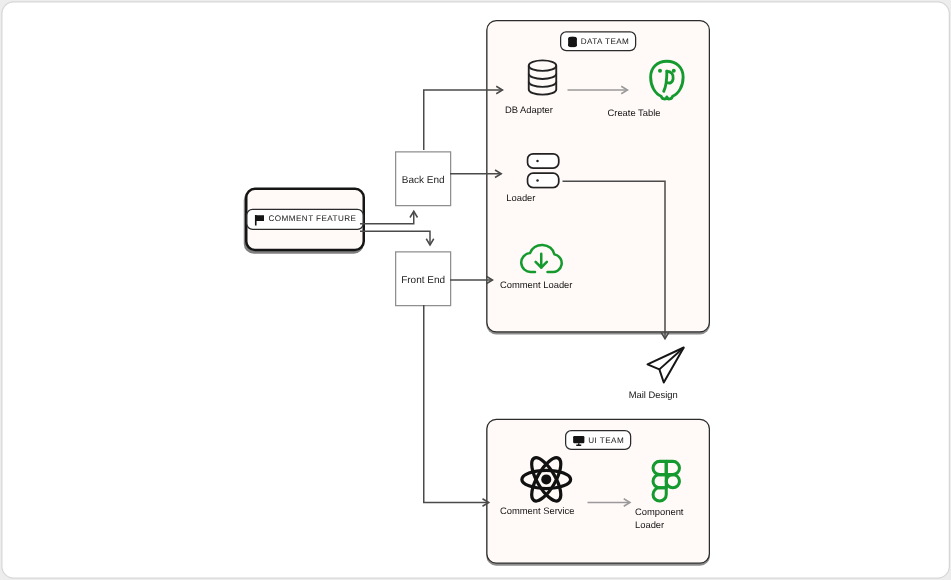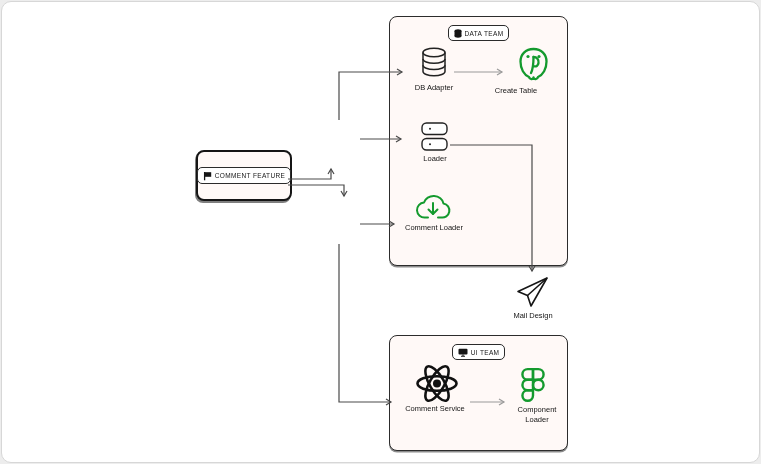--- a/index.html
+++ b/index.html
@@ -43,21 +43,21 @@
     display:flex;align-items:center;justify-content:center;
   }
   
   .rectnode{
     background:#ffffff;
     border:1.5px solid #8f8f8f;
     display:flex;align-items:center;justify-content:center;
     font-size:8px;color:#1c1c1c;
   }
   .iconlabel{
-    font-size:7.5px;color:#151515;text-align:center;line-height:1.3;
+    font-size:7.5px;color:#151515;text-align:left;line-height:1.3;
   }
   svg{display:block;}
   .connector-layer{position:absolute;left:0;top:0;pointer-events:none;}
 </style>
 </head>
 <body>
 
 <div class="canvas">
 
   <div class="abs group" style="left:387px;top:14px;width:177px;height:248px;">
@@ -88,20 +88,26 @@
   <div class="abs feature" style="left:194px;top:148px;width:92px;height:47px;">
     <span class="pill">
       <svg width="9" height="10" viewBox="0 0 9 10">
         <path d="M1.6,1 V9.3" stroke="#151515" stroke-width="1.3" fill="none"></path>
         <rect x="1.6" y="1.2" width="6.6" height="4.6" fill="#151515"></rect>
       </svg>
       <span>COMMENT FEATURE</span>
     </span>
   </div>
 
+  <div class="abs rectnode" style="left:314px;top:119px;width:43px;height:42px;">
+    <span>Back End</span>
+  </div>
+  <div class="abs rectnode" style="left:314px;top:199px;width:43px;height:42px;">
+    <span>Front End</span>
+  </div>
 
   <div class="abs" style="left:419px;top:45px;">
     <svg width="26" height="30" viewBox="0 0 26 30">
       <g stroke="#222" stroke-width="1.5" fill="none">
         <ellipse cx="13" cy="5.5" rx="11" ry="4.2"></ellipse>
         <path d="M2,5.5 V24.5 A11,4.2 0 0 0 24,24.5 V5.5"></path>
         <path d="M2,12 A11,4.2 0 0 0 24,12"></path>
         <path d="M2,18.3 A11,4.2 0 0 0 24,18.3"></path>
       </g>
     </svg>

